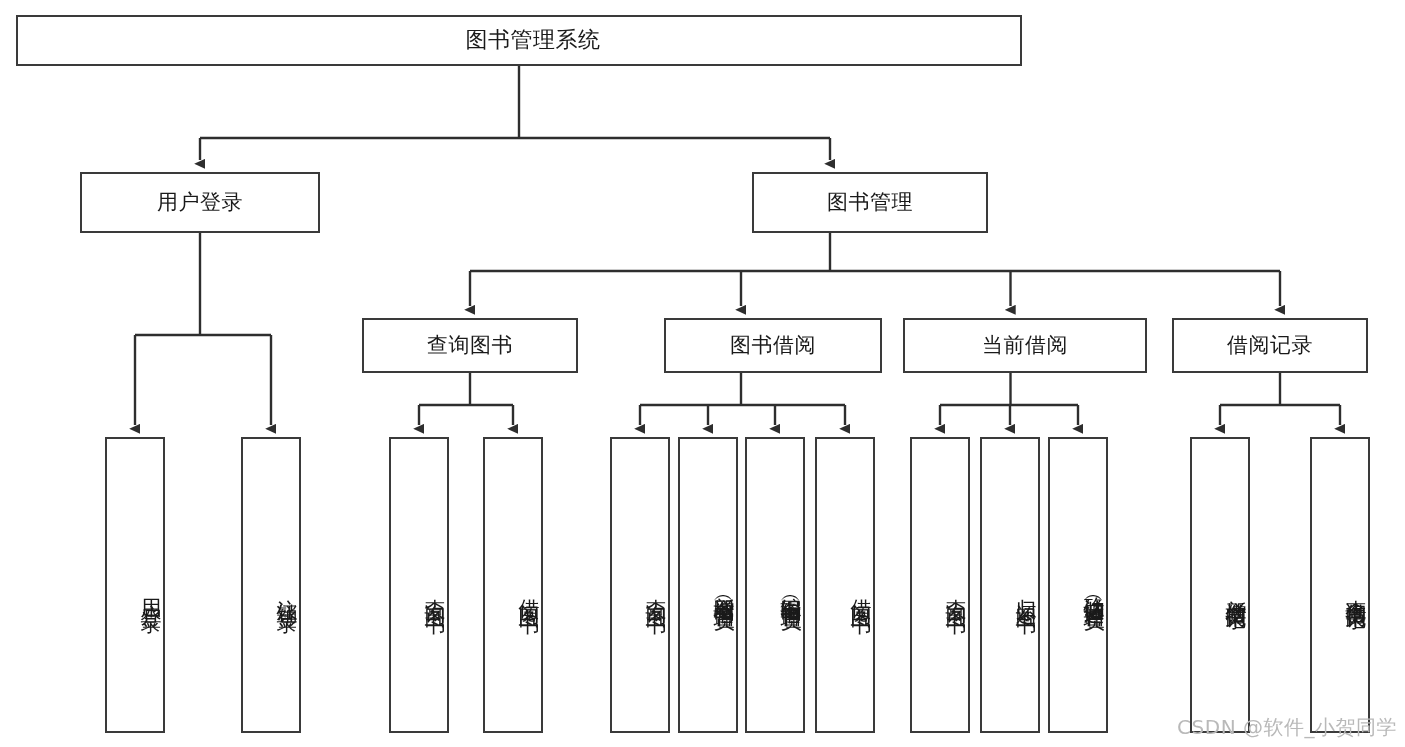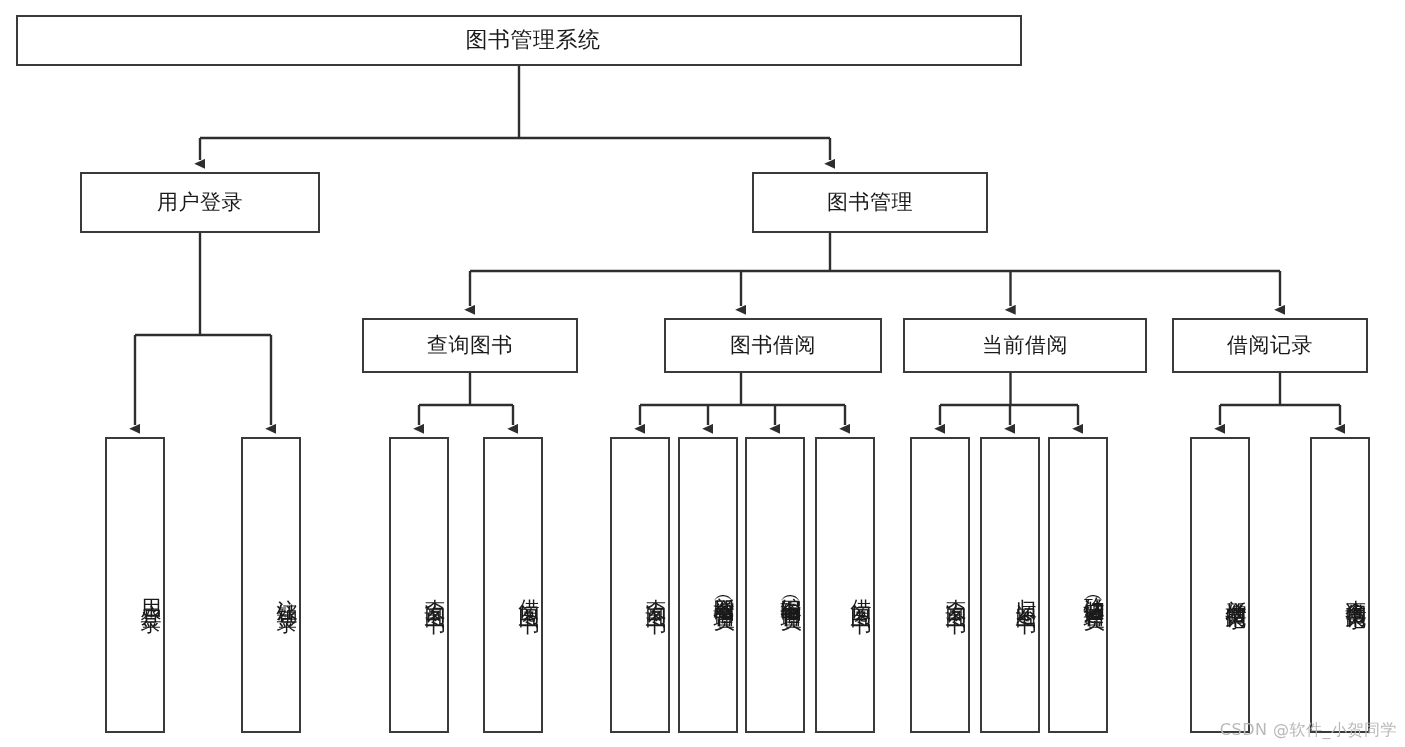--- a/index.html
+++ b/index.html
@@ -58,21 +58,21 @@
     letter-spacing: 2px;
   }
   .node-root {
     font-size: 22px;
     padding-left: 28px;
   }
   .watermark {
     position: absolute;
     right: 8px;
     bottom: 6px;
-    font-size: 16px;
+    font-size: 20px;
     color: #b9b9b9;
     letter-spacing: 0.5px;
     z-index: 5;
     white-space: nowrap;
   }
 </style>
 </head>
 <body>
 
 <div id="canvas">

